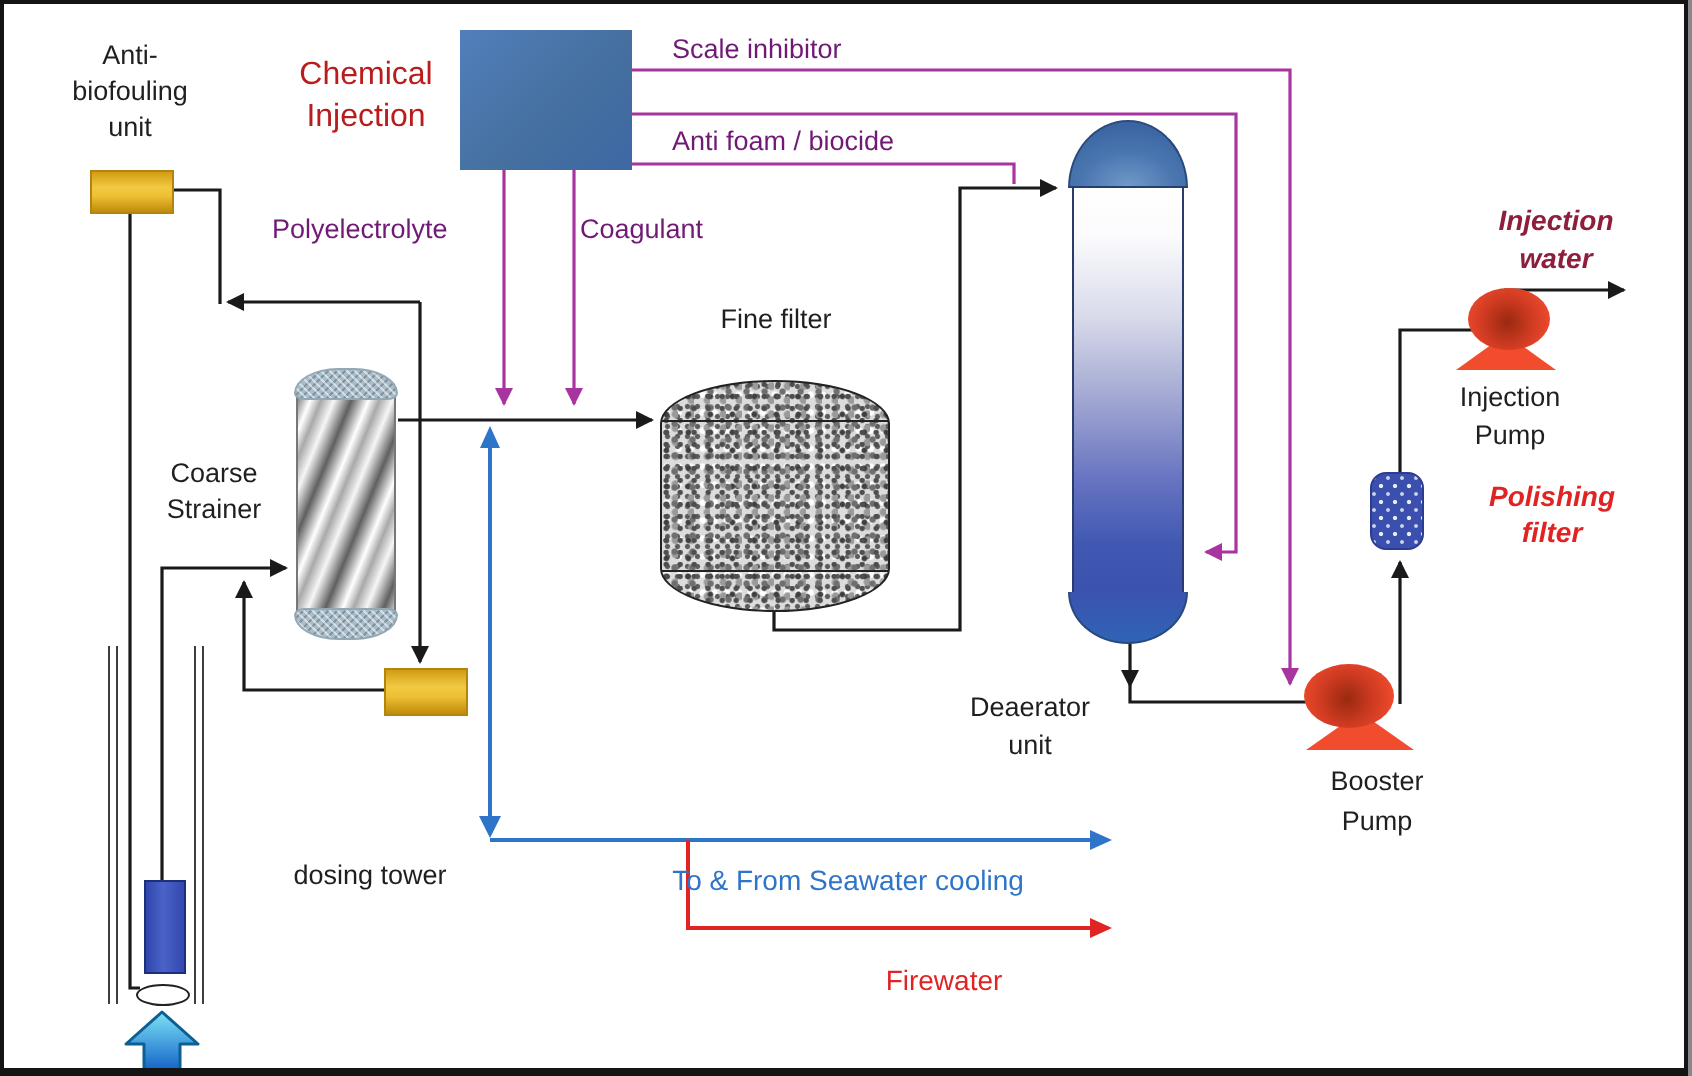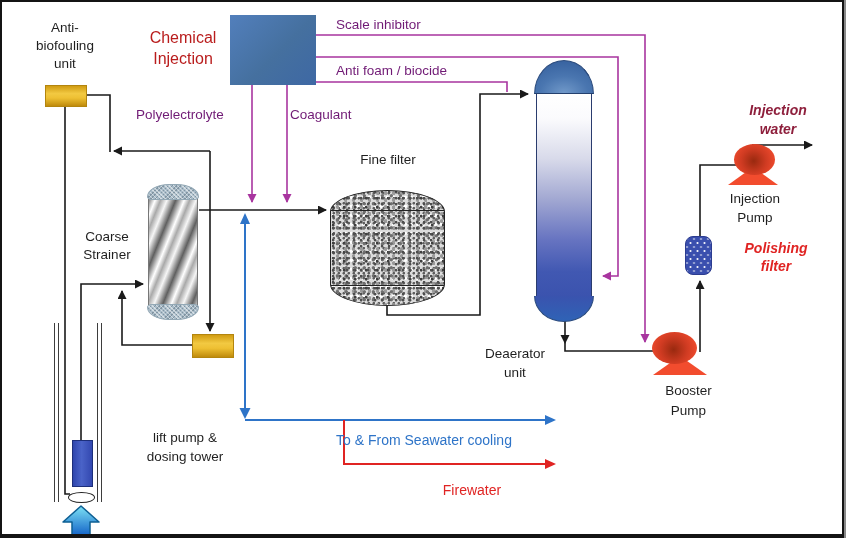--- a/index.html
+++ b/index.html
@@ -184,21 +184,20 @@
 
   <div class="lbl" style="left:330px;top:149px;width:112px;">Fine filter</div>
 
   <div class="lbl" style="left:70px;top:226px;width:70px;">
     <div>Coarse</div>
     <div>Strainer</div>
   </div>
 
 
   <div class="lbl" style="left:113px;top:426px;width:140px;line-height:19px;">
-    <div>lift pump &amp;</div>
     <div>dosing tower</div>
   </div>
 
   <div class="lbl" style="left:468px;top:342px;width:90px;line-height:19px;">
     <div>Deaerator</div>
     <div>unit</div>
   </div>
 
   <div class="lbl blue" style="left:316px;top:393px;width:212px;font-size:14px;margin-top:36px;">To &amp; From Seawater cooling</div>
   <div class="lbl red" style="left:420px;top:439px;width:100px;font-size:14px;">Firewater</div>

